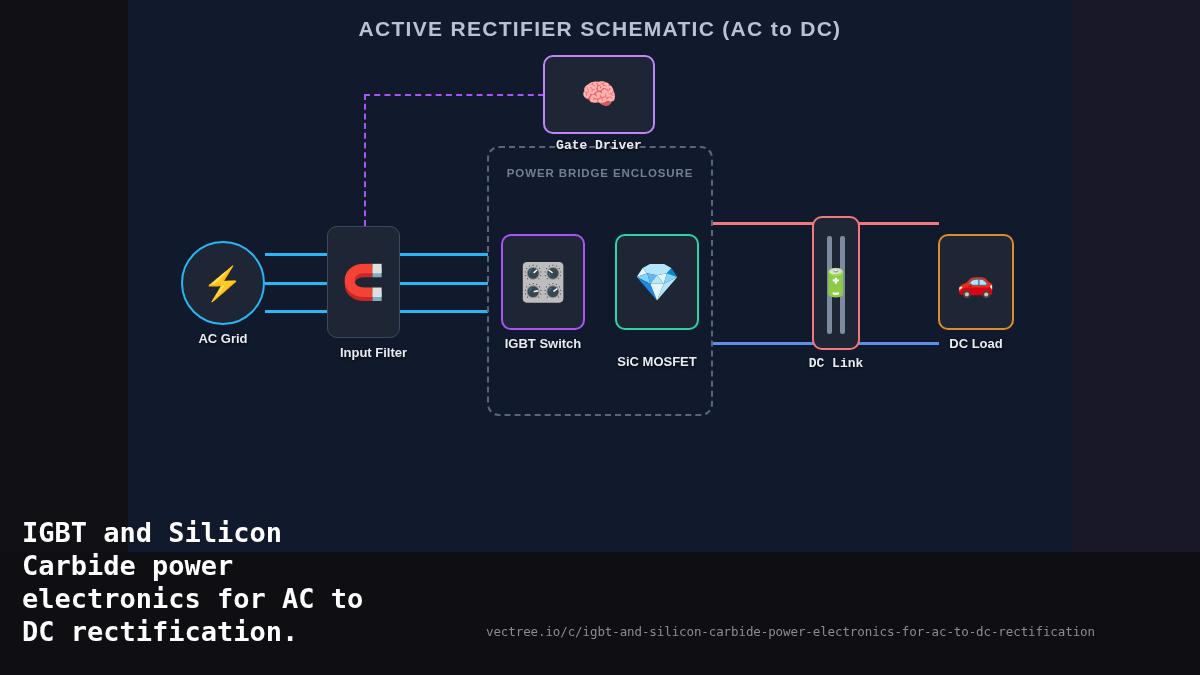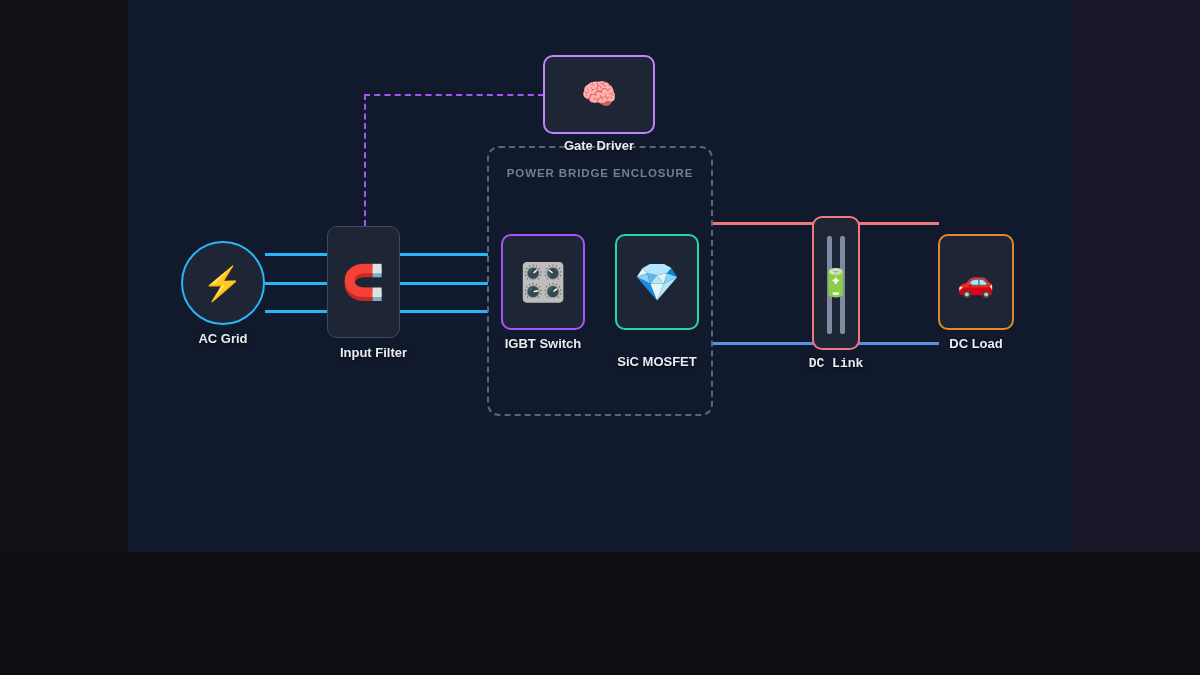--- a/index.html
+++ b/index.html
@@ -122,21 +122,21 @@
   #node-sic .node-emoji { font-size:37px; }
   #node-sic .node-label { top:120px; }
 
   
   #node-gate-driver { left:415px; top:55px; }
   #node-gate-driver .node-box {
     width:112px; height:79px;
     border:2px solid #c084fc;
   }
   #node-gate-driver .node-emoji { font-size:29px; }
-  #node-gate-driver .node-label { top:83px; }
+  #node-gate-driver .node-label { top:83px;font-family:Liberation Mono, monospace; }
 
   
   #node-dc-link { left:684px; top:216px; }
   #node-dc-link .node-box {
     width:48px; height:134px;
     border:2px solid #f1787e;
     position:relative;
   }
   #node-dc-link .node-emoji { font-size:27px; position:relative; z-index:2; }
   #node-dc-link .node-label { top:140px;font-family:Liberation Mono, monospace; }
@@ -191,20 +191,21 @@
 </style>
 </head>
 <body>
 
 <div id="page-bg-left"></div>
 <div id="page-bg-right"></div>
 <div id="page-bg-bottom"></div>
 
 <div id="diagram-panel">
 
+  <div id="diagram-title">ACTIVE RECTIFIER SCHEMATIC (AC to DC)</div>
 
   <div class="wire wire-h wire-ac" style="left:137px; top:253px; width:63px;"></div>
   <div class="wire wire-h wire-ac" style="left:137px; top:282px; width:63px;"></div>
   <div class="wire wire-h wire-ac" style="left:137px; top:310px; width:63px;"></div>
 
   <div class="wire wire-h wire-ac" style="left:272px; top:253px; width:88px;"></div>
   <div class="wire wire-h wire-ac" style="left:272px; top:282px; width:88px;"></div>
   <div class="wire wire-h wire-ac" style="left:272px; top:310px; width:88px;"></div>
 
   <div class="wire wire-h wire-pos" style="left:584px; top:222px; width:227px;"></div>
@@ -267,15 +268,20 @@
       <span class="node-emoji">🚗</span>
     </div>
     <div class="node-label">DC Load</div>
   </div>
 
 </div>
 
 <div id="footer">
 
 
-
+  <div id="caption">IGBT and Silicon
+Carbide power
+electronics for AC to
+DC rectification.</div>
+
+  <div id="footer-url">vectree.io/c/igbt-and-silicon-carbide-power-electronics-for-ac-to-dc-rectification</div>
 
 </div>
 
 </body></html>

